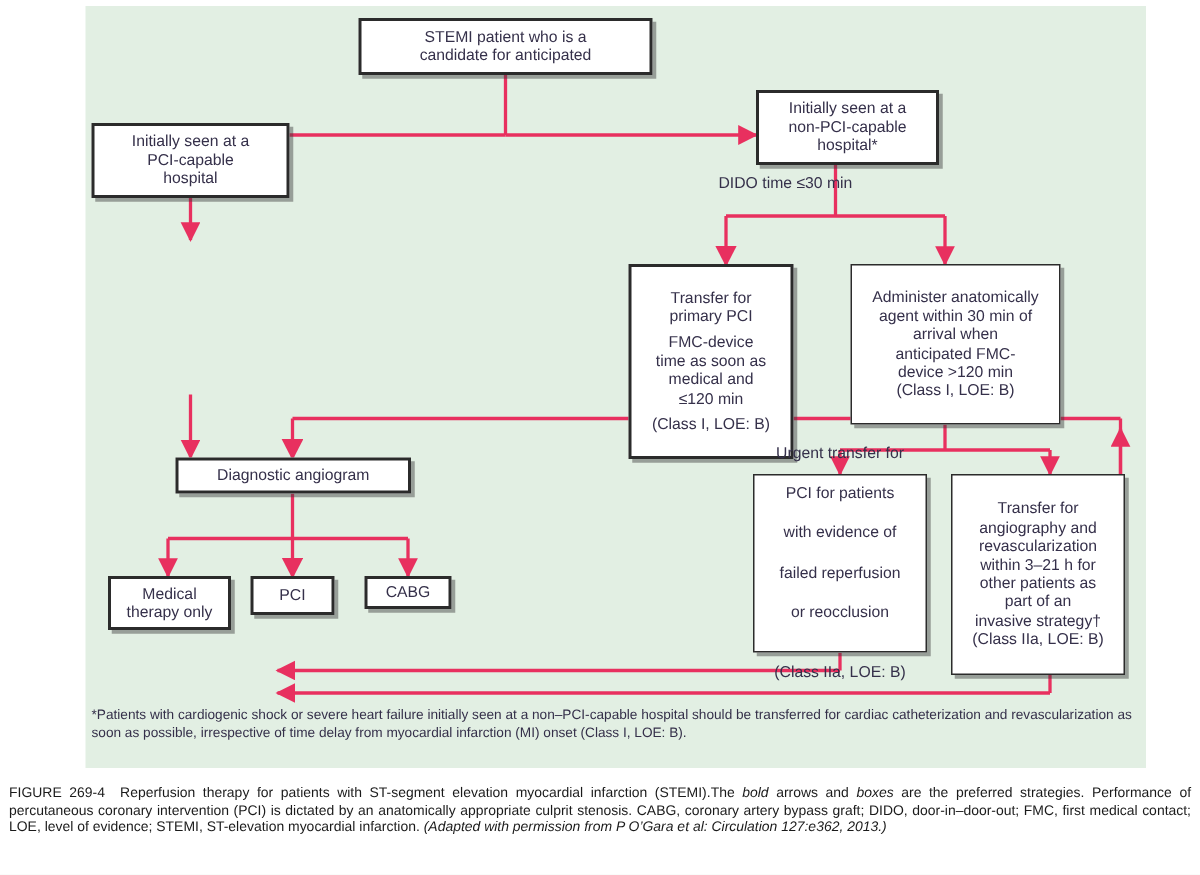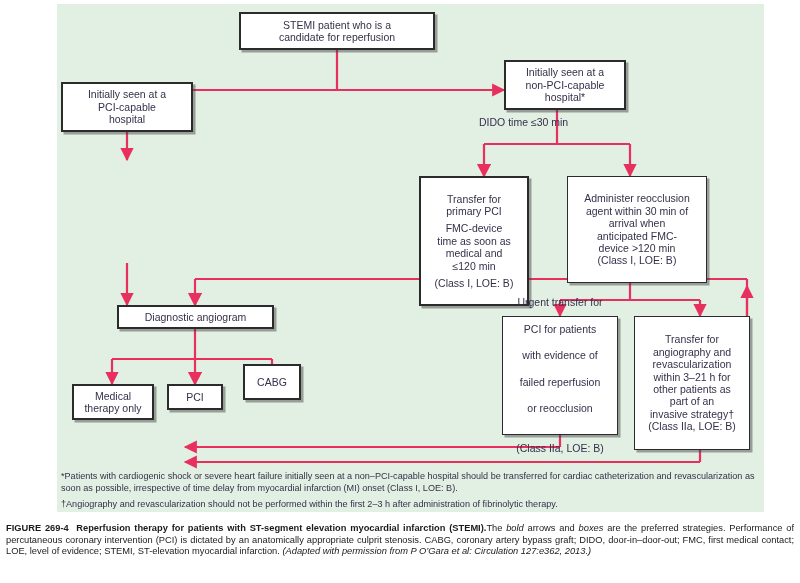--- a/index.html
+++ b/index.html
@@ -12,21 +12,21 @@
        text-align:center;color:#35304a;font-size:10.5px;line-height:12.4px;
        box-sizing:border-box;padding:3px 4px;}
   .box.bold{border-width:2.2px;}
   .box .ln{display:block;white-space:nowrap;}
   .box .gap{height:5px;}
   .lbl{position:absolute;color:#35304a;font-size:10.5px;white-space:nowrap;padding-left:24px;}
   svg.wires{position:absolute;left:0;top:0;width:707px;height:508px;overflow:visible;}
   .fn{position:absolute;color:#35304a;font-size:9.1px;line-height:12px;}
   #caption{position:absolute;left:6px;top:523px;width:788px;color:#1a1a1a;
            font-size:9.3px;line-height:11.6px;text-align:justify;}
-  #caption b{font-weight:bold;margin-top:24px;}
+  #caption b{font-weight:normal;margin-top:24px;}
   #caption i{font-style:italic;}
 </style>
 </head>
 <body>
 
 <div id="page">
 
   <div id="diagram">
 
     <svg class="wires" viewBox="0 0 707 508" preserveAspectRatio="none">
@@ -76,21 +76,21 @@
 
         <path d="M 643,446 L 643,458"></path>
         <path d="M 643,458 L 128,458" marker-end="url(#ah)"></path>
 
         <path d="M 690,440 L 690,282" marker-end="url(#ah)"></path>
       </g>
     </svg>
 
     <div class="box bold" style="left:182px;top:8px;width:196px;height:38px;">
       <span class="ln">STEMI patient who is a</span>
-      <span class="ln">candidate for reperfusion</span>
+      <span class="ln">candidate for anticipated</span>
     </div>
 
     <div class="box bold" style="left:4px;top:78px;width:132px;height:50px;">
       <span class="ln">Initially seen at a</span>
       <span class="ln">PCI-capable</span>
       <span class="ln">hospital</span>
     </div>
 
     <div class="box bold" style="left:447px;top:56px;width:122px;height:50px;">
       <span class="ln">Initially seen at a</span>
@@ -107,21 +107,21 @@
       <span class="gap"></span>
       <span class="ln">FMC-device</span>
       <span class="ln">time as soon as</span>
       <span class="ln">medical and</span>
       <span class="ln">≤120 min</span>
       <span class="gap"></span>
       <span class="ln">(Class I, LOE: B)</span>
     </div>
 
     <div class="box" style="left:510px;top:172px;width:140px;height:107px;">
-      <span class="ln">Administer reocclusion</span>
+      <span class="ln">Administer anatomically</span>
       <span class="ln">agent within 30 min of</span>
       <span class="ln">arrival when</span>
       <span class="ln">anticipated FMC-</span>
       <span class="ln">device &gt;120 min</span>
       <span class="ln">(Class I, LOE: B)</span>
     </div>
 
     <div class="box" style="left:445px;top:312px;width:116px;height:119px;gap:14px;">
       <span class="ln">Urgent transfer for</span>
       <span class="ln">PCI for patients</span>
@@ -149,26 +149,25 @@
     </div>
 
     <div class="box bold" style="left:60px;top:301px;width:157px;height:24px;">
       <span class="ln">Diagnostic angiogram</span>
     </div>
 
     <div class="box bold" style="left:110px;top:380px;width:56px;height:26px;">
       <span class="ln">PCI</span>
     </div>
 
-    <div class="box bold" style="left:186px;top:360px;width:58px;height:36px;">
+    <div class="box bold" style="left:186px;top:380px;width:58px;height:22px;">
       <span class="ln">CABG</span>
     </div>
 
     <div class="fn" style="left:4px;top:466px;width:698px;">*Patients with cardiogenic shock or severe heart failure initially seen at a non–PCI-capable hospital should be transferred for cardiac catheterization and revascularization as soon as possible, irrespective of time delay from myocardial infarction (MI) onset (Class I, LOE: B).</div>
-    <div class="fn" style="left:4px;top:494px;width:698px;">†Angiography and revascularization should not be performed within the first 2–3 h after administration of fibrinolytic therapy.</div>
 
   </div>
 
   <div id="caption">
     <b>FIGURE 269-4</b>&nbsp;&nbsp;<b>Reperfusion therapy for patients with ST-segment elevation myocardial infarction (STEMI).</b><span>The </span><i>bold</i><span> arrows and </span><i>boxes</i><span> are the preferred strategies. Performance of percutaneous coronary intervention (PCI) is dictated by an anatomically appropriate culprit stenosis. CABG, coronary artery bypass graft; DIDO, door-in–door-out; FMC, first medical contact; LOE, level of evidence; STEMI, ST-elevation myocardial infarction. </span><i>(Adapted with permission from P O’Gara et al: Circulation 127:e362, 2013.)</i>
   </div>
 
 </div>
 
 </body></html>

